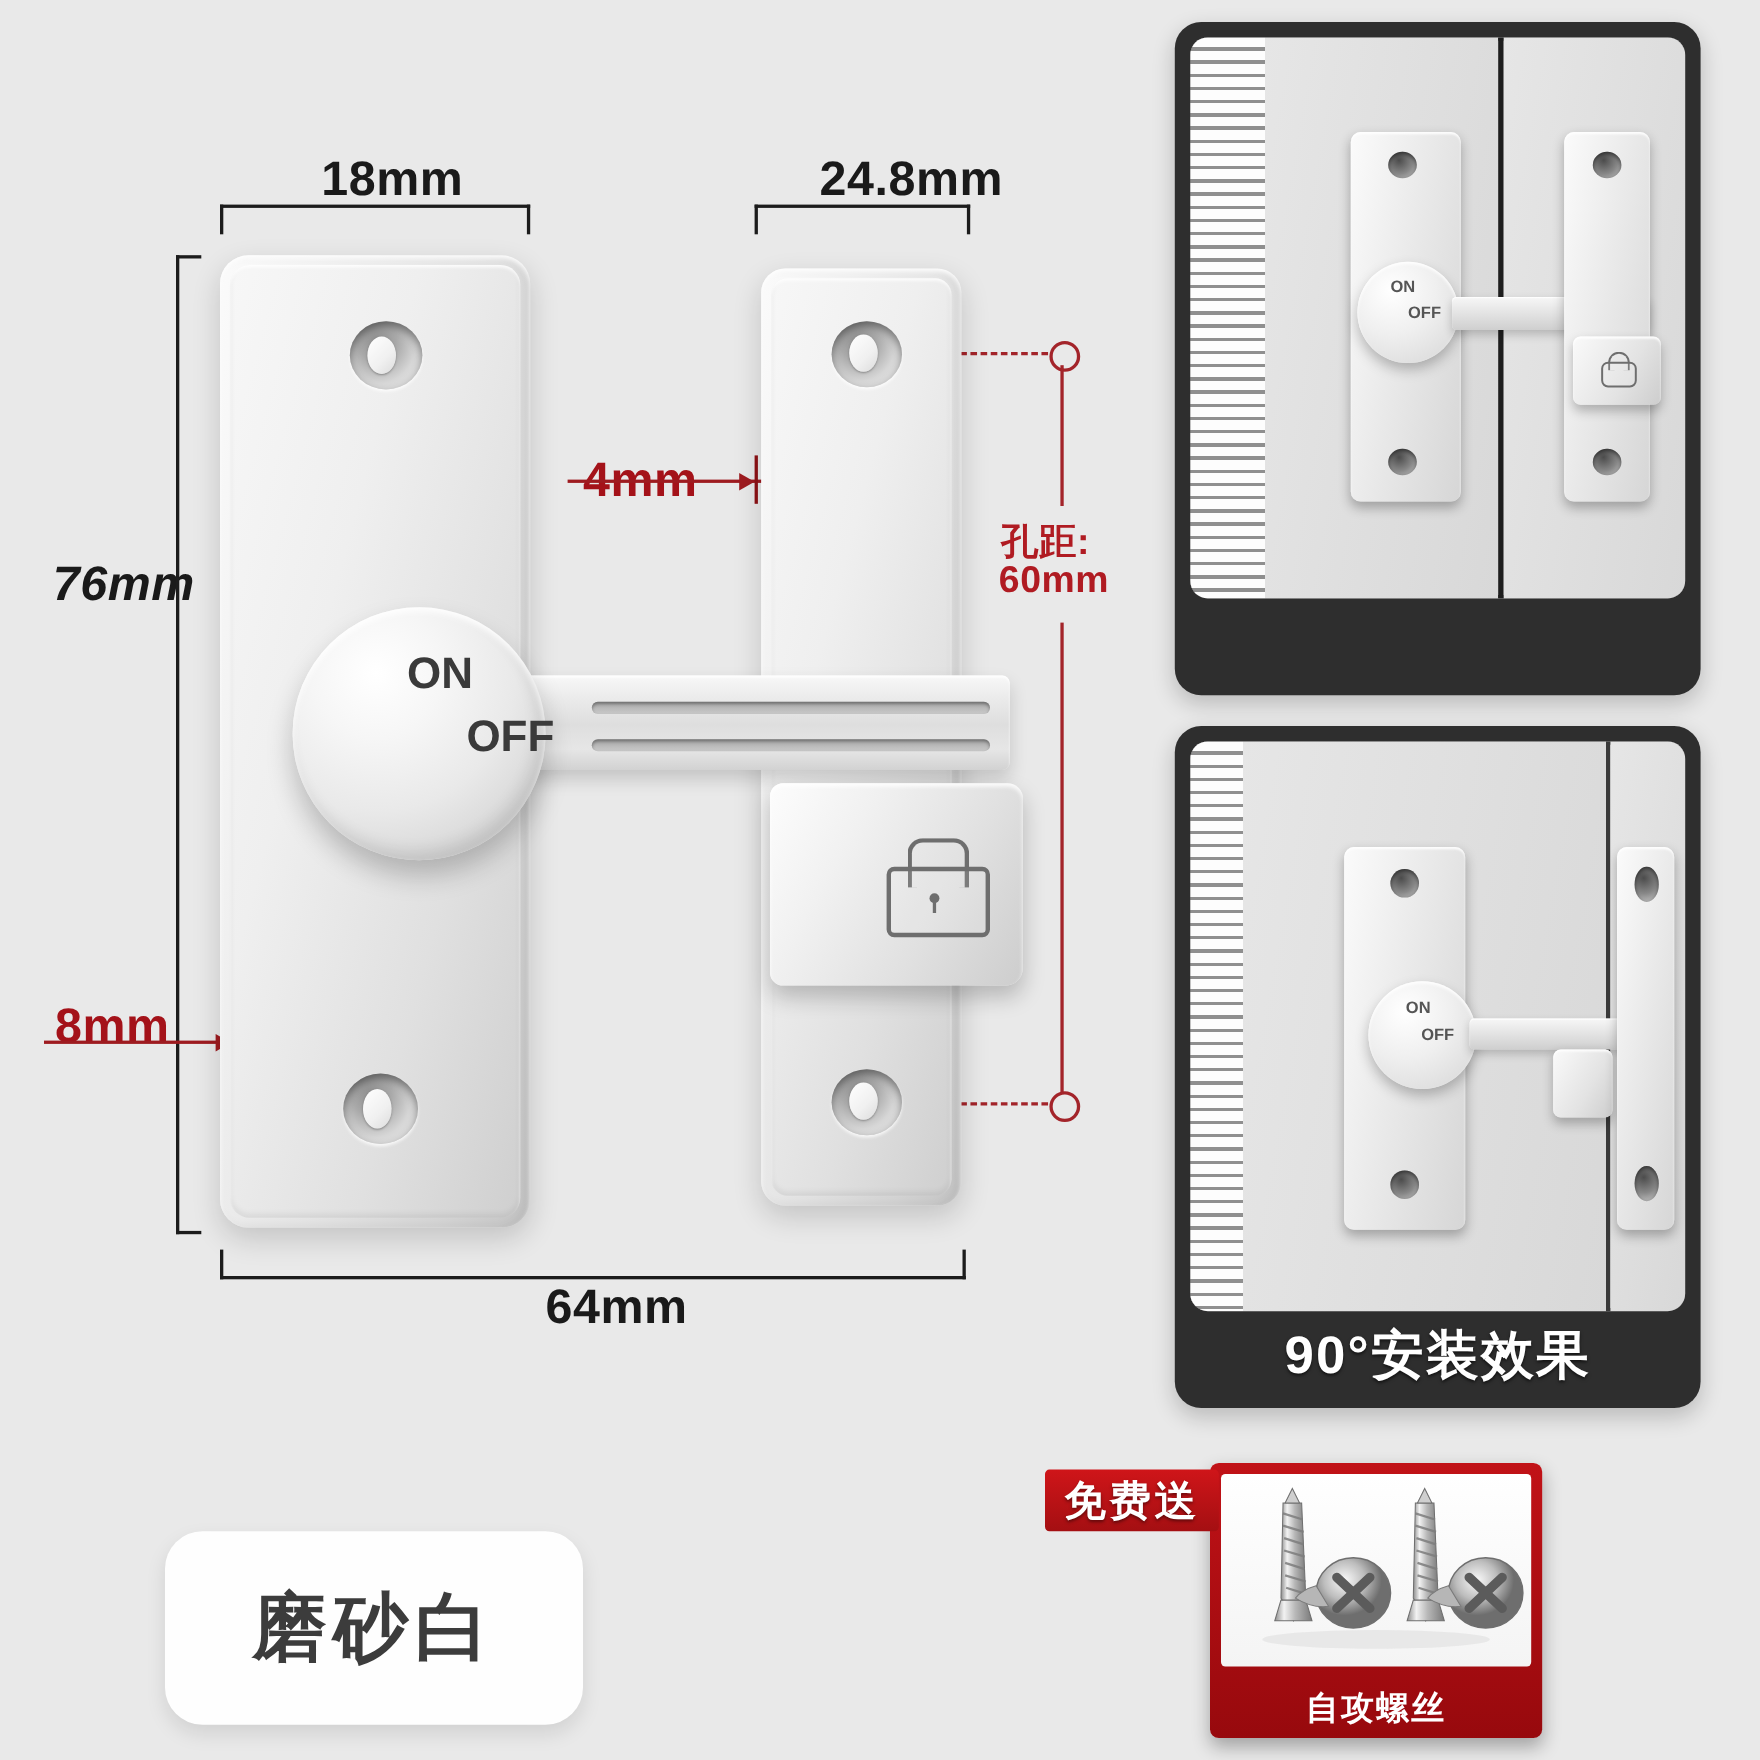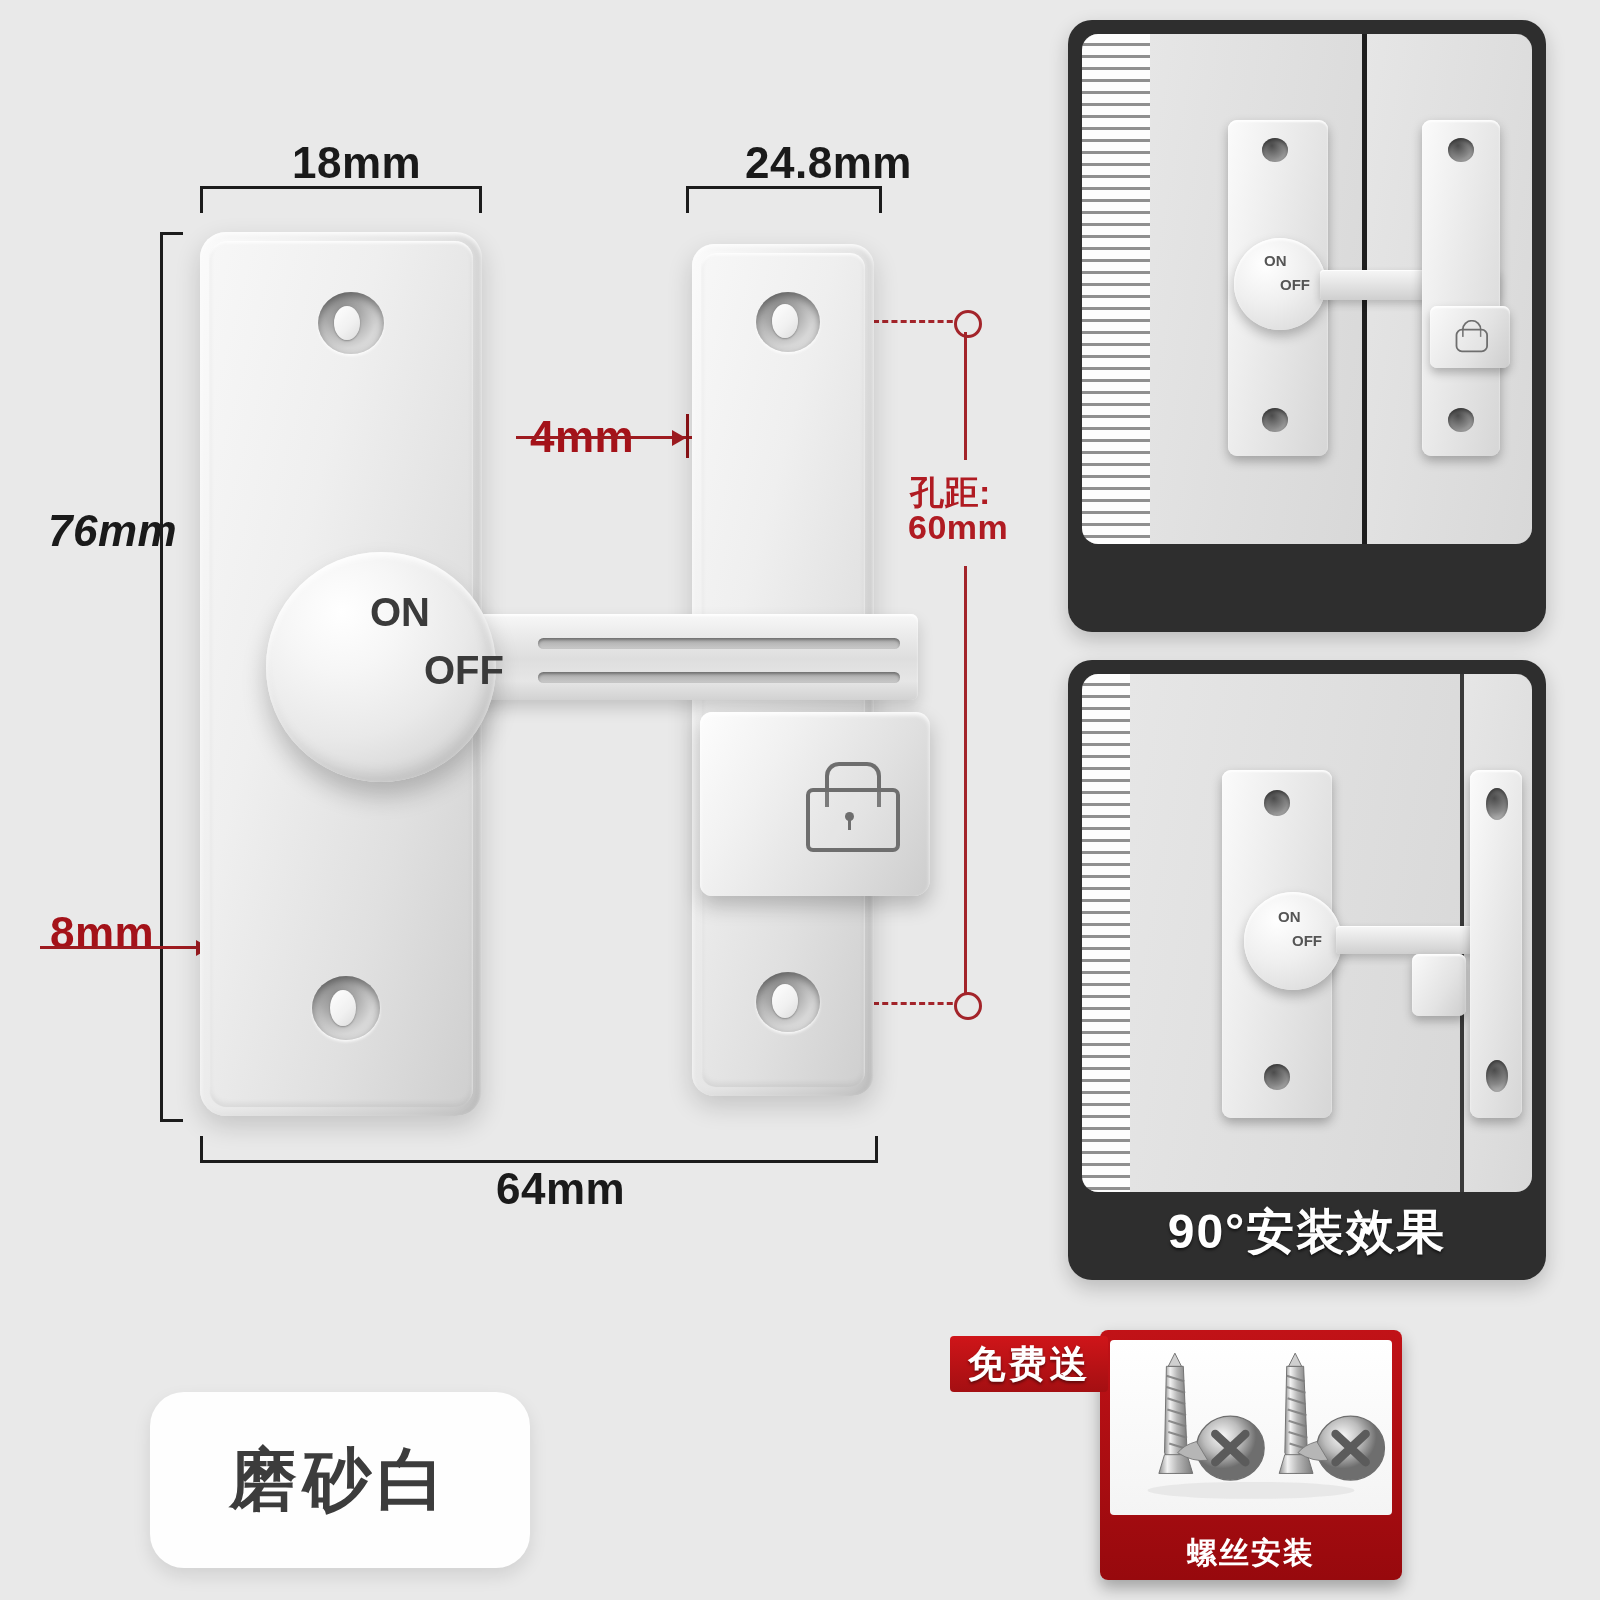--- a/index.html
+++ b/index.html
@@ -371,18 +371,18 @@
 
           <g>
             <ellipse cx="256" cy="115" rx="36" ry="34" fill="url(#hd)" stroke="#6e6e6e" stroke-width="1.4"></ellipse>
             <path d="M240 100 L272 130 M272 100 L240 130" stroke="#5b5b5b" stroke-width="9" stroke-linecap="round"></path>
             <path d="M220 108 q-14 4 -20 12 q16 10 32 8 z" fill="#b6b6b6" stroke="#7a7a7a" stroke-width="1"></path>
           </g>
           <ellipse cx="150" cy="160" rx="110" ry="9" fill="#dcdcdc" opacity=".55"></ellipse>
         </svg>
       </div>
       <div class="gcap" style="font-size:30px;">
-        <span>螺丝安装</span>
+        <span>自攻螺丝</span>
       </div>
     </div>
   </div>
 
 </div>
 
 </body></html>

